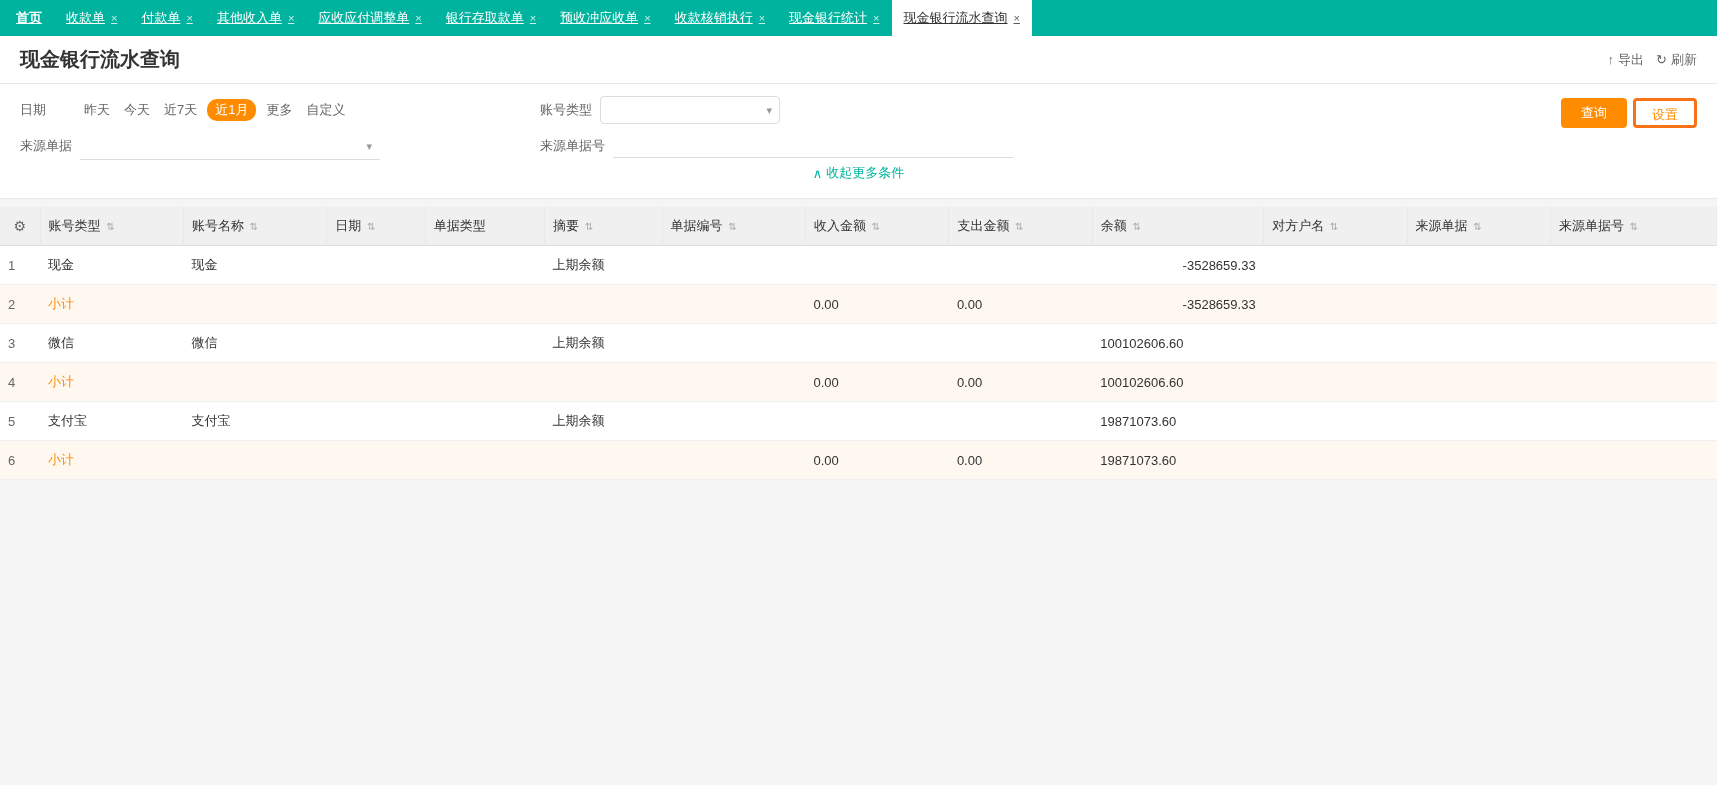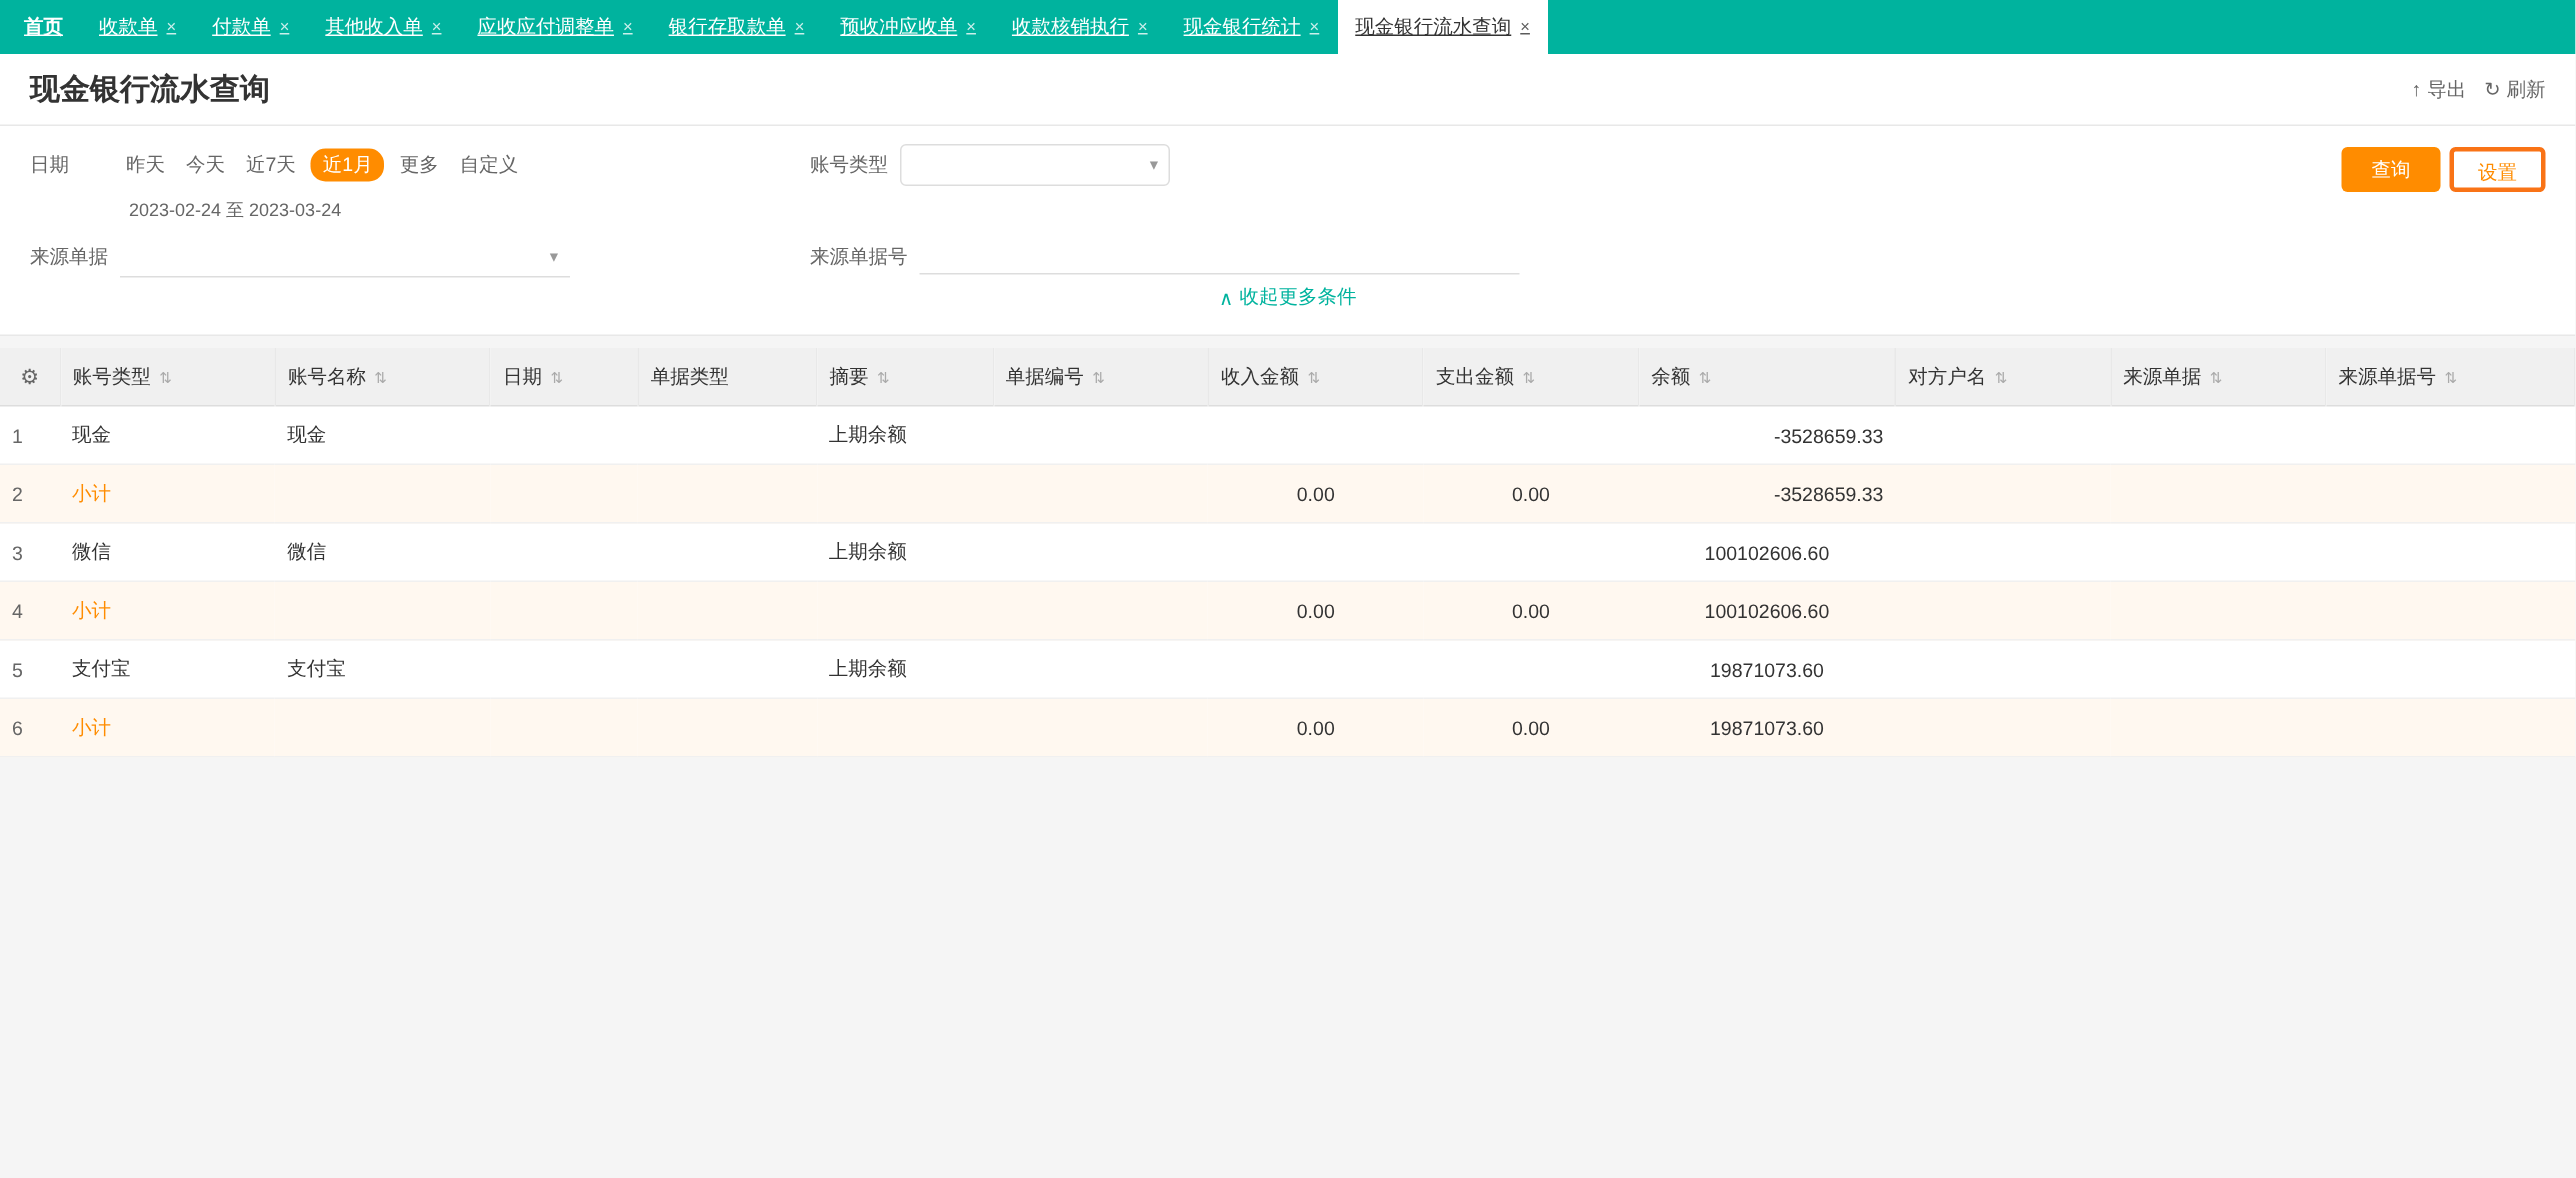--- a/index.html
+++ b/index.html
@@ -248,21 +248,21 @@
       background: #fff8f0;
     }
     tbody td {
       padding: 10px 8px;
       color: #333;
       font-size: 13px;
       white-space: nowrap;
     }
     tbody td.number {
       color: #333;
-      text-align: center;
+      text-align: left;
     }
     tbody td.neg-number {
       color: #333;
       text-align: right;
     }
     tbody td.row-num {
       color: #666;
       width: 30px;
     }
     .gear-icon {
@@ -339,23 +339,20 @@
         <div class="col2">
           <span class="filter-input-label" style="margin-right:8px;">账号类型</span>
           <div class="filter-select-wrap">
             <select class="filter-select">
               <option value=""></option>
             </select>
           </div>
         </div>
       </div>
 
-      <div style="margin-bottom:8px; padding-left:60px;">
-        <span class="date-range">2023-02-24 至 2023-03-24</span>
-      </div>
 
       <div class="big-filter-row">
         <div class="col1">
           <span class="filter-label">来源单据</span>
           <div class="source-select-wrap">
             <select class="source-select">
               <option value=""></option>
             </select>
           </div>
         </div>

